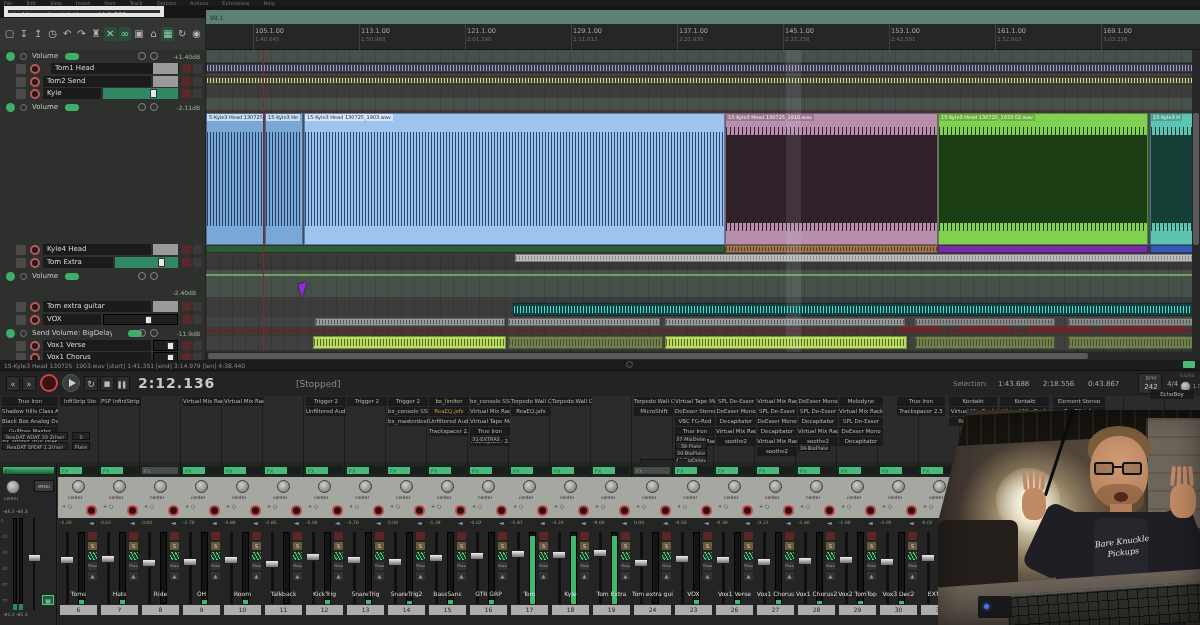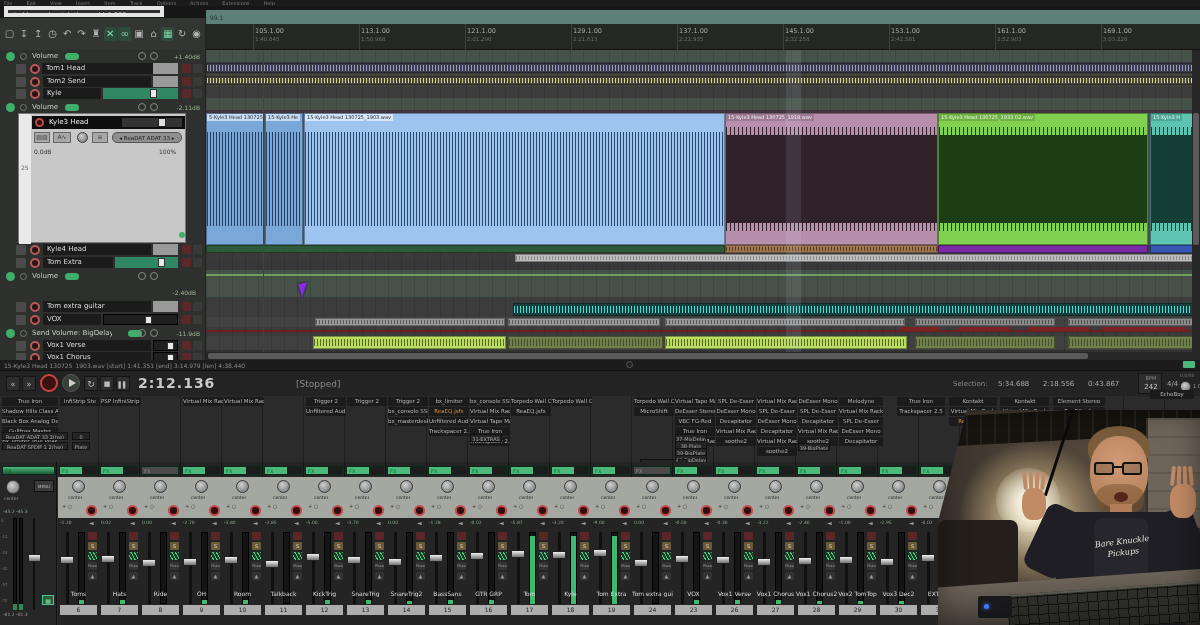--- a/index.html
+++ b/index.html
@@ -199,21 +199,21 @@
         <div style="left: 20px; top: 3px; width: 7px; height: 7px; border-radius: 50%; border: 1px solid rgb(119, 119, 119);"></div>
         <div class="txt" style="left: 32px; top: 2px; font-size: 7px; color: rgb(200, 200, 200); max-width: 80px;">Volume</div>
         <div style="left: 65.2px; top: 3px; width: 14px; height: 7px; border-radius: 4px; background: rgb(63, 174, 106);"></div>
         <div style="left: 138px; top: 2px; width: 8px; height: 8px; border-radius: 50%; border: 1px solid rgb(136, 136, 136);"></div>
         <div style="left: 150px; top: 2px; width: 8px; height: 8px; border-radius: 50%; border: 1px solid rgb(136, 136, 136);"></div>
         <div class="txt" style="left: 160px; top: 3px; width: 40px; font-size: 6px; color: rgb(156, 182, 148); text-align: right;">+1.40dB</div>
       </div>
       <div style="left: 0px; top: 13px; width: 205px; height: 12px;">
         <div style="left: 16px; top: 1px; width: 10px; height: 10px; background: rgb(74, 74, 74); border-radius: 1px;"></div>
         <div style="left: 30px; top: 1px; width: 10px; height: 10px; border-radius: 50%; border: 2px solid rgb(184, 90, 90); background: rgb(42, 20, 20);"></div>
-        <div class="txt" style="left: 42px; top: 0px; width: 128px; height: 11px; background: rgb(27, 27, 27); color: rgb(220, 220, 220); font-size: 7px; line-height: 11px; padding-left: 4px; border-radius: 1px;">Tom1 Head</div>
+        <div class="txt" style="left: 51px; top: 0px; width: 128px; height: 11px; background: rgb(27, 27, 27); color: rgb(220, 220, 220); font-size: 7px; line-height: 11px; padding-left: 4px; border-radius: 1px;">Tom1 Head</div>
         <div style="left: 153px; top: 0px; width: 25px; height: 11px; background: rgb(154, 154, 154);"></div>
         <div style="left: 182px; top: 1px; width: 9px; height: 9px; background: rgb(90, 40, 40); border-radius: 1px;"></div>
         <div style="left: 193px; top: 1px; width: 9px; height: 9px; background: rgb(58, 58, 58); border-radius: 1px;"></div>
       </div>
       <div style="left: 0px; top: 26px; width: 205px; height: 12px;">
         <div style="left: 16px; top: 1px; width: 10px; height: 10px; background: rgb(74, 74, 74); border-radius: 1px;"></div>
         <div style="left: 30px; top: 1px; width: 10px; height: 10px; border-radius: 50%; border: 2px solid rgb(184, 90, 90); background: rgb(42, 20, 20);"></div>
         <div class="txt" style="left: 43px; top: 0px; width: 108px; height: 11px; background: rgb(27, 27, 27); color: rgb(220, 220, 220); font-size: 7px; line-height: 11px; padding-left: 4px; border-radius: 1px;">Tom2 Send</div>
         <div style="left: 153px; top: 0px; width: 25px; height: 11px; background: rgb(154, 154, 154);"></div>
         <div style="left: 182px; top: 1px; width: 9px; height: 9px; background: rgb(90, 40, 40); border-radius: 1px;"></div>
@@ -304,62 +304,41 @@
       </div>
       <div style="left: 0px; top: 302px; width: 205px; height: 12px;">
         <div style="left: 16px; top: 1px; width: 10px; height: 10px; background: rgb(74, 74, 74); border-radius: 1px;"></div>
         <div style="left: 30px; top: 1px; width: 10px; height: 10px; border-radius: 50%; border: 2px solid rgb(184, 90, 90); background: rgb(42, 20, 20);"></div>
         <div class="txt" style="left: 43px; top: 0px; width: 108px; height: 11px; background: rgb(27, 27, 27); color: rgb(220, 220, 220); font-size: 7px; line-height: 11px; padding-left: 4px; border-radius: 1px;">Vox1 Chorus</div>
         <div style="left: 153px; top: 0px; width: 25px; height: 11px; background: rgb(31, 31, 31); border: 1px solid rgb(0, 0, 0);">
           <div style="left: 12.5px; top: 1px; width: 7px; height: 8px; background: rgb(232, 232, 232); border: 1px solid rgb(51, 51, 51);"></div>
         </div>
         <div style="left: 182px; top: 1px; width: 9px; height: 9px; background: rgb(90, 40, 40); border-radius: 1px;"></div>
         <div style="left: 193px; top: 1px; width: 9px; height: 9px; background: rgb(58, 58, 58); border-radius: 1px;"></div>
-      </div>
-      <div style="left: 18px; top: 63px; width: 168px; height: 130px; background: rgb(200, 200, 200); border: 1px solid rgb(122, 122, 122);">
-        <div style="left: 0px; top: 0px; width: 12px; height: 130px; background: rgb(233, 233, 233);"></div>
-        <div class="txt" style="left: 2px; top: 50px; font-size: 6px; color: rgb(102, 102, 102);">25</div>
-        <div style="left: 13px; top: 2px; width: 153px; height: 13px; background: rgb(14, 14, 14);">
-          <div style="left: 3px; top: 2px; width: 9px; height: 9px; border-radius: 50%; border: 2px solid rgb(194, 72, 72); background: rgb(42, 16, 16);"></div>
-          <div class="txt" style="left: 17px; top: 2px; font-size: 7px; color: rgb(238, 238, 238);">Kyle3 Head</div>
-          <div style="left: 90px; top: 2px; width: 60px; height: 9px; background: rgb(51, 51, 51);">
-            <div style="left: 36px; top: 0px; width: 8px; height: 9px; background: rgb(221, 221, 221); border: 1px solid rgb(34, 34, 34);"></div>
-          </div>
-        </div>
-        <div style="left: 13px; top: 18px; width: 153px; height: 12px;">
-          <div class="txt" style="left: 2px; top: 0px; width: 16px; height: 11px; background: rgb(168, 168, 168); border: 1px solid rgb(102, 102, 102); font-size: 6px; text-align: center; color: rgb(51, 51, 51);">▥▥</div>
-          <div class="txt" style="left: 21px; top: 0px; width: 18px; height: 11px; background: rgb(168, 168, 168); border: 1px solid rgb(102, 102, 102); font-size: 6px; text-align: center; color: rgb(51, 51, 51);">A∿</div>
-          <div class="knob" style="left: 45px; top: 0px; width: 11px; height: 11px;"></div>
-          <div class="txt" style="left: 60px; top: 0px; width: 16px; height: 11px; background: rgb(168, 168, 168); border: 1px solid rgb(102, 102, 102); font-size: 6px; text-align: center; color: rgb(51, 51, 51);">≡</div>
-          <div class="txt" style="left: 80px; top: 0px; width: 70px; height: 11px; background: rgb(143, 143, 143); border: 1px solid rgb(85, 85, 85); border-radius: 5px; font-size: 5.5px; line-height: 11px; text-align: center; color: rgb(34, 34, 34);">◂ ReaDAT ADAT 33 ▸</div>
-        </div>
-        <div class="txt" style="left: 15px; top: 34px; font-size: 6px; color: rgb(51, 51, 51);">0.0dB</div>
-        <div class="txt" style="left: 140px; top: 34px; font-size: 6px; color: rgb(51, 51, 51);">100%</div>
-        <div style="left: 160px; top: 118px; width: 6px; height: 6px; border-radius: 50%; background: rgb(63, 174, 106);"></div>
       </div>
     </div>
   <div id="statusbar">
     <div class="txt" style="left:4px;top:2px;width:500px;font-size:6px;color:#8a8a8a;">15-Kyle3 Head 130725_1903.wav  [start] 1:41.351  [end] 3:14.979  [len] 4:38.440</div>
     <div style="left:626px;top:1px;width:7px;height:7px;border:1px solid #555;border-radius:50%;background:#222;"></div>
     <div style="left:1183px;top:1px;width:12px;height:7px;background:#4db87c;border-radius:1px;"></div>
   </div>
   <div id="transport">
       <div class="txt tbtn" style="left: 6px; top: 5px; width: 14px; height: 15px; font-size: 8px; line-height: 15px;">«</div>
       <div class="txt tbtn" style="left: 22px; top: 5px; width: 14px; height: 15px; font-size: 8px; line-height: 15px;">»</div>
       <div style="left: 40px; top: 3px; width: 18px; height: 18px; border-radius: 50%; background: rgb(58, 18, 18); border: 2px solid rgb(204, 68, 68);"></div>
       <div style="left: 62px; top: 3px; width: 18px; height: 18px; border-radius: 50%; background: rgb(56, 64, 56); border: 1px solid rgb(85, 85, 85);">
         <div style="left: 6px; top: 4px; width: 0px; height: 0px; border-left: 7px solid rgb(207, 207, 207); border-top: 4px solid transparent; border-bottom: 4px solid transparent;"></div>
       </div>
       <div class="txt tbtn" style="left: 84px; top: 5px; width: 14px; height: 15px; font-size: 9px; line-height: 14px;">↻</div>
       <div class="txt tbtn" style="left: 100px; top: 5px; width: 14px; height: 15px; font-size: 7px; line-height: 15px;">■</div>
       <div class="txt tbtn" style="left: 116px; top: 5px; width: 14px; height: 15px; font-size: 6px; line-height: 15px;">▌▌</div>
       <div class="txt" style="left: 138px; top: 4px; font-size: 14px; font-weight: bold; color: rgb(201, 201, 201); letter-spacing: 1px;">2:12.136</div>
       <div class="txt" style="left: 296px; top: 8px; font-size: 9px; color: rgb(138, 138, 138);">[Stopped]</div>
       <div class="txt" style="left: 953px; top: 9px; font-size: 7px; color: rgb(136, 136, 136);">Selection:</div>
-      <div class="txt" style="left: 998px; top: 9px; font-size: 7px; color: rgb(170, 170, 170);">5:34.688</div>
+      <div class="txt" style="left: 998px; top: 9px; font-size: 7px; color: rgb(170, 170, 170);">1:43.688</div>
       <div class="txt" style="left: 1043px; top: 9px; font-size: 7px; color: rgb(170, 170, 170);">2:18.556</div>
       <div class="txt" style="left: 1088px; top: 9px; font-size: 7px; color: rgb(170, 170, 170);">0:43.867</div>
       <div style="left: 1138px; top: 2px; width: 24px; height: 21px; background: rgb(46, 46, 46); border: 1px solid rgb(20, 20, 20); text-align: center;">
         <div class="txt" style="left: 0px; top: 1px; width: 24px; font-size: 5px; color: rgb(136, 136, 136); text-align: center;">BPM</div>
         <div class="txt" style="left: 0px; top: 9px; width: 24px; font-size: 7px; color: rgb(204, 204, 204); text-align: center;">242</div>
       </div>
       <div class="txt" style="left: 1167px; top: 9px; font-size: 7px; color: rgb(170, 170, 170);">4/4</div>
       <div class="txt" style="left: 1180px; top: 2px; font-size: 4.5px; color: rgb(119, 119, 119);">0.0/50</div>
       <div class="knob" style="left: 1180px; top: 10px; width: 11px; height: 11px;"></div>
       <div class="txt" style="left: 1193px; top: 12px; font-size: 5px; color: rgb(153, 153, 153);">1.0</div>

